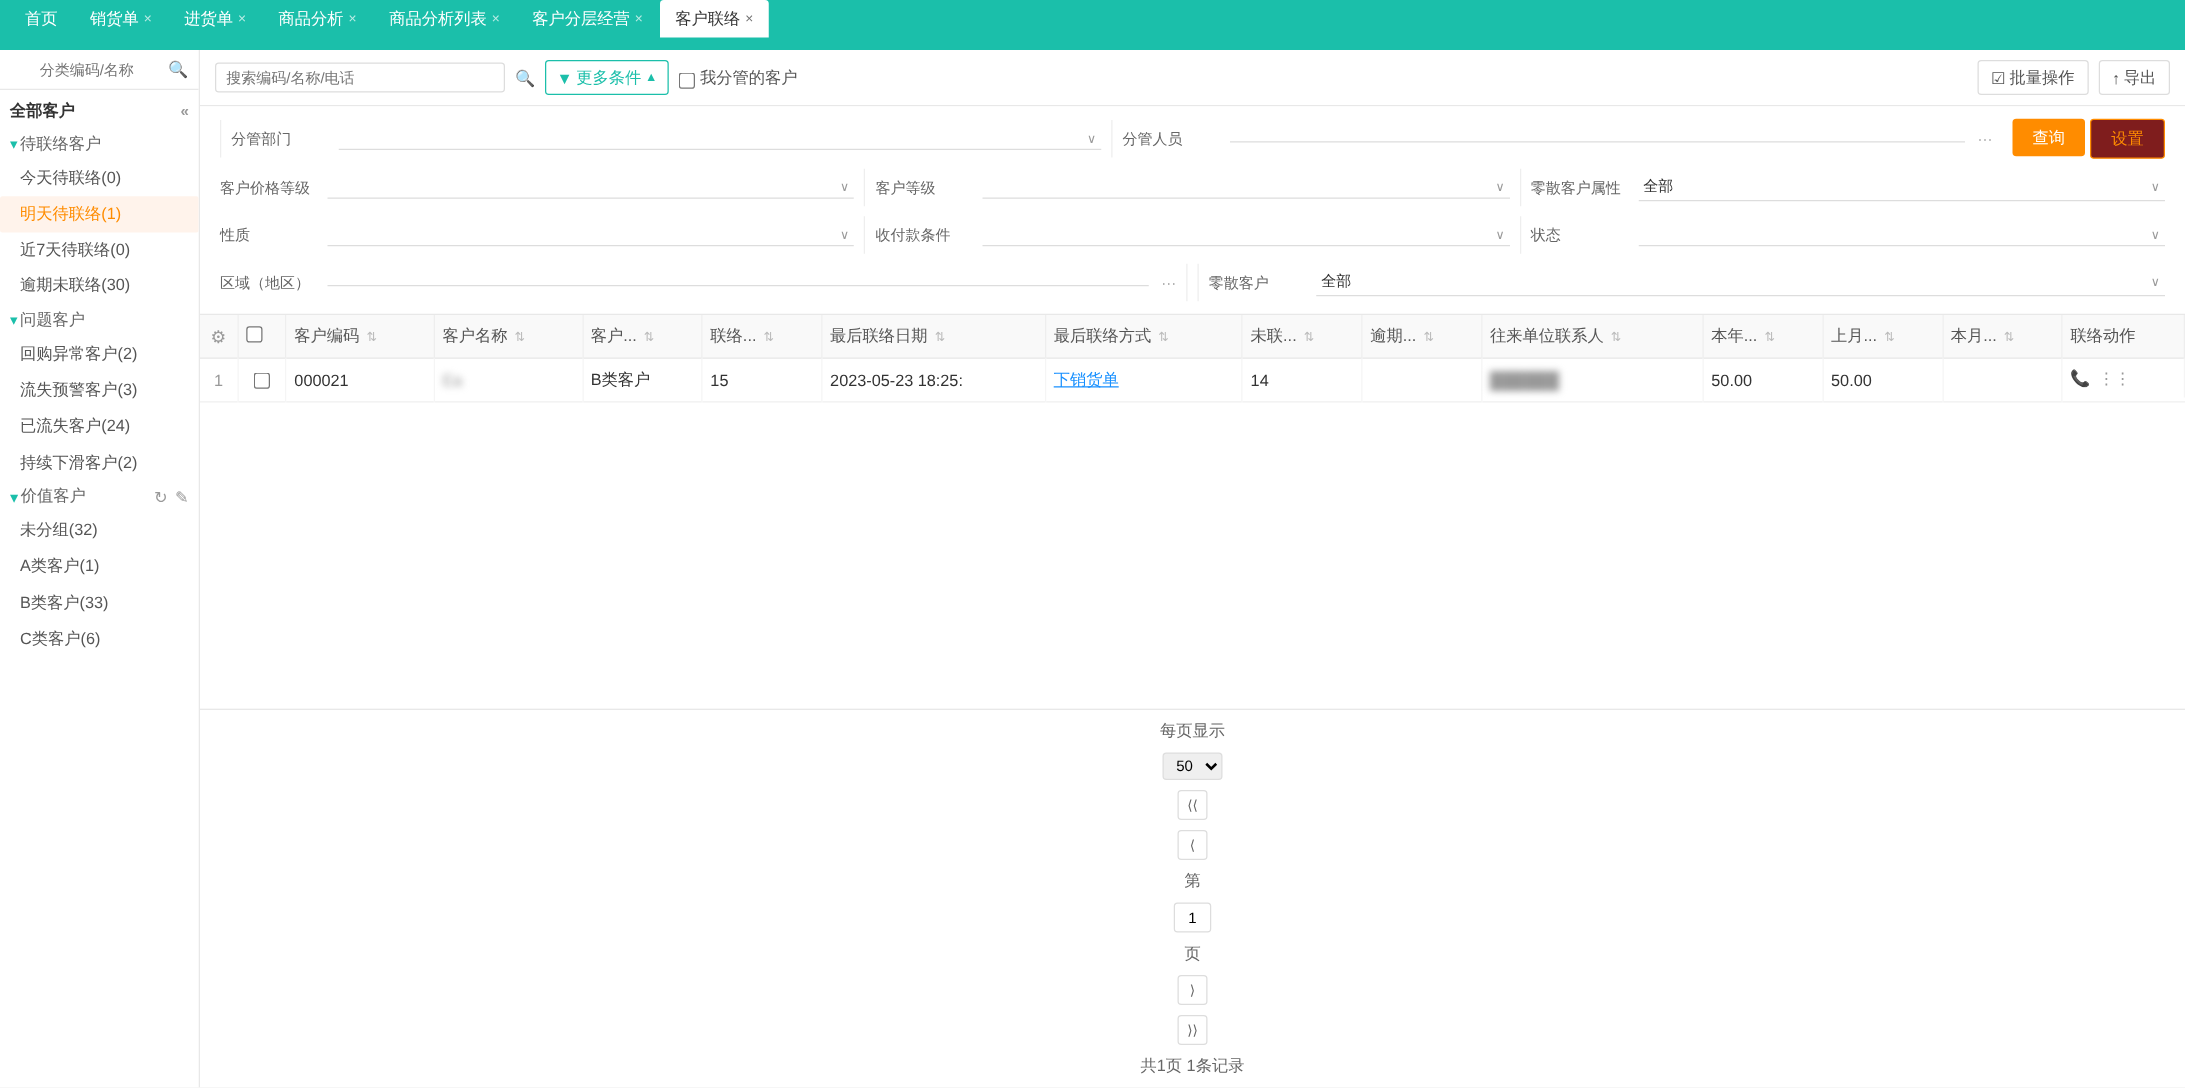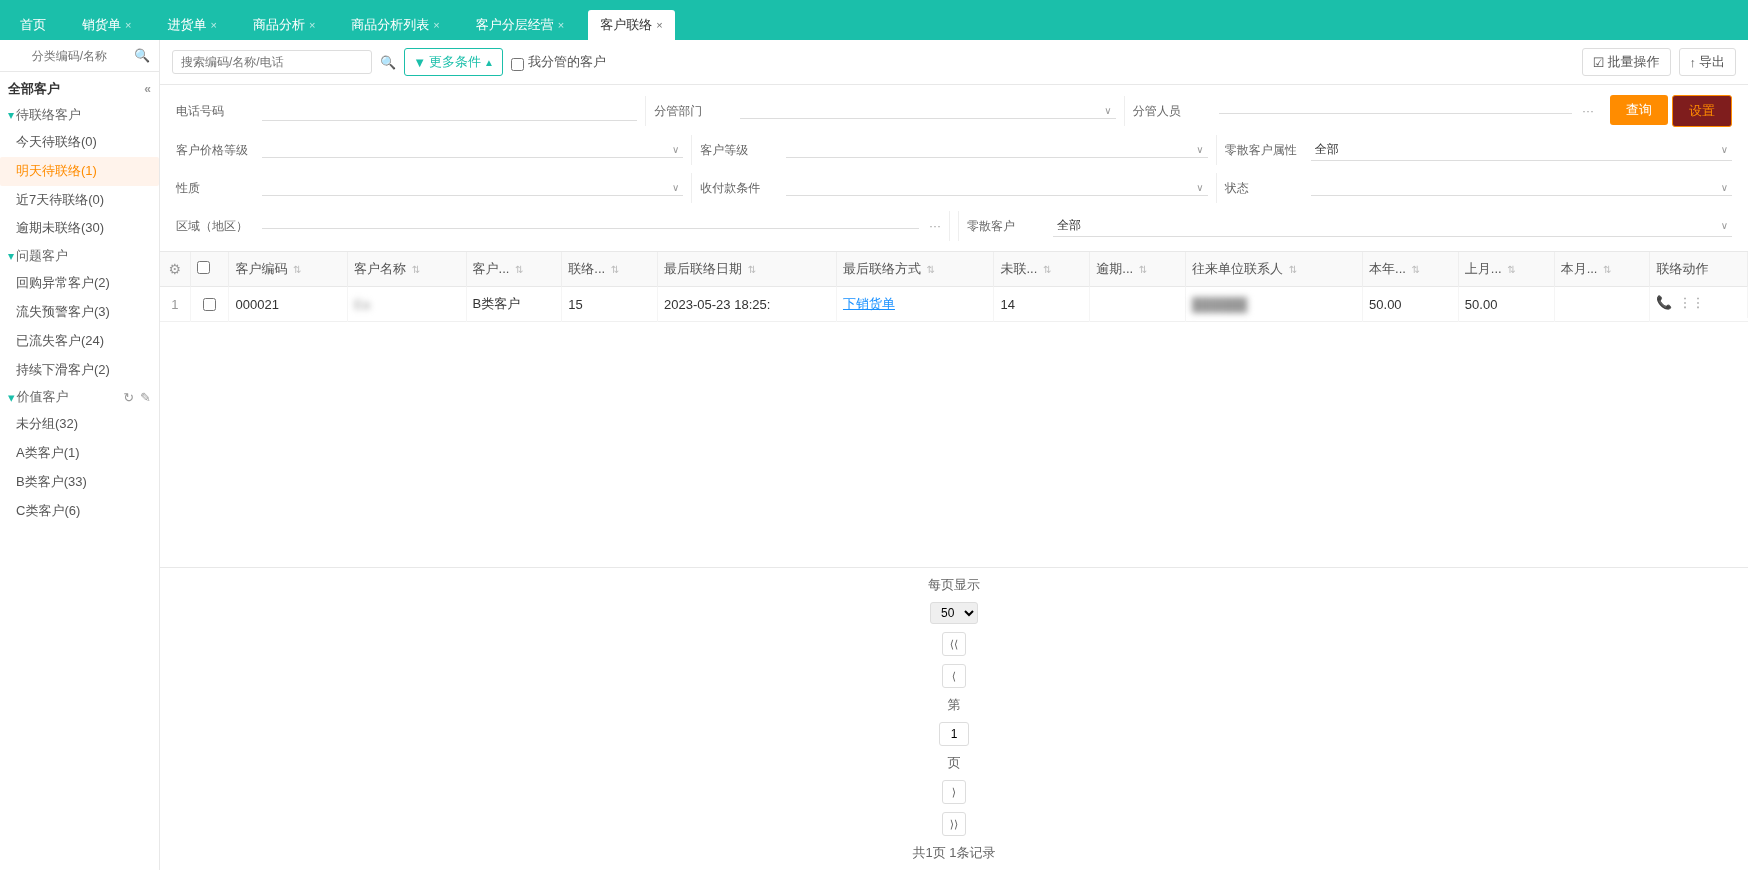--- a/index.html
+++ b/index.html
@@ -3,23 +3,23 @@
   <meta charset="utf-8">
   <style>
     * { box-sizing: border-box; margin: 0; padding: 0; font-family: 'Microsoft YaHei', SimSun, Arial, sans-serif; font-size: 13px; }
     body { background: #f5f5f5; overflow: hidden; }
 
     
     .top-nav {
       background: #1bbfaa;
       height: 40px;
       display: flex;
-      align-items: flex-end;
+      align-items: flex-start;
       padding: 0 8px;
-      gap: 12px;
+      gap: 2px;
     }
     .nav-item {
       color: #fff;
       padding: 6px 12px;
       cursor: pointer;
       border-radius: 3px 3px 0 0;
       white-space: nowrap;
       font-size: 13px;
       display: flex;
       align-items: center;
@@ -102,21 +102,21 @@
       display: flex;
       align-items: center;
       gap: 8px;
       border-bottom: 1px solid #e8e8e8;
     }
     .filter-search-input {
       border: 1px solid #ddd;
       border-radius: 3px;
       padding: 4px 8px;
       font-size: 12px;
-      width: 200px;
+      width: 232px;
       color: #999;
       outline: none;
     }
     .filter-btn {
       border: 1px solid #1bbfaa;
       color: #1bbfaa;
       background: #fff;
       padding: 4px 8px;
       border-radius: 3px;
       cursor: pointer;
@@ -427,24 +427,20 @@
         <span>批量操作</span>
       </button>
       <button class="action-btn">
         <span>↑</span>
         <span>导出</span>
       </button>
     </div>
 
     <div class="adv-filter">
       <div class="filter-row">
-        <div class="filter-field">
-          <span class="filter-label">电话号码</span>
-          <input class="filter-input" type="text" style="">
-        </div>
         <div class="filter-divider"></div>
         <div class="filter-field">
           <span class="filter-label">分管部门</span>
           <div class="filter-select">
             <span class="filter-select-text"></span>
             <span class="chevron">∨</span>
           </div>
         </div>
         <div class="filter-divider"></div>
         <div class="filter-field">

